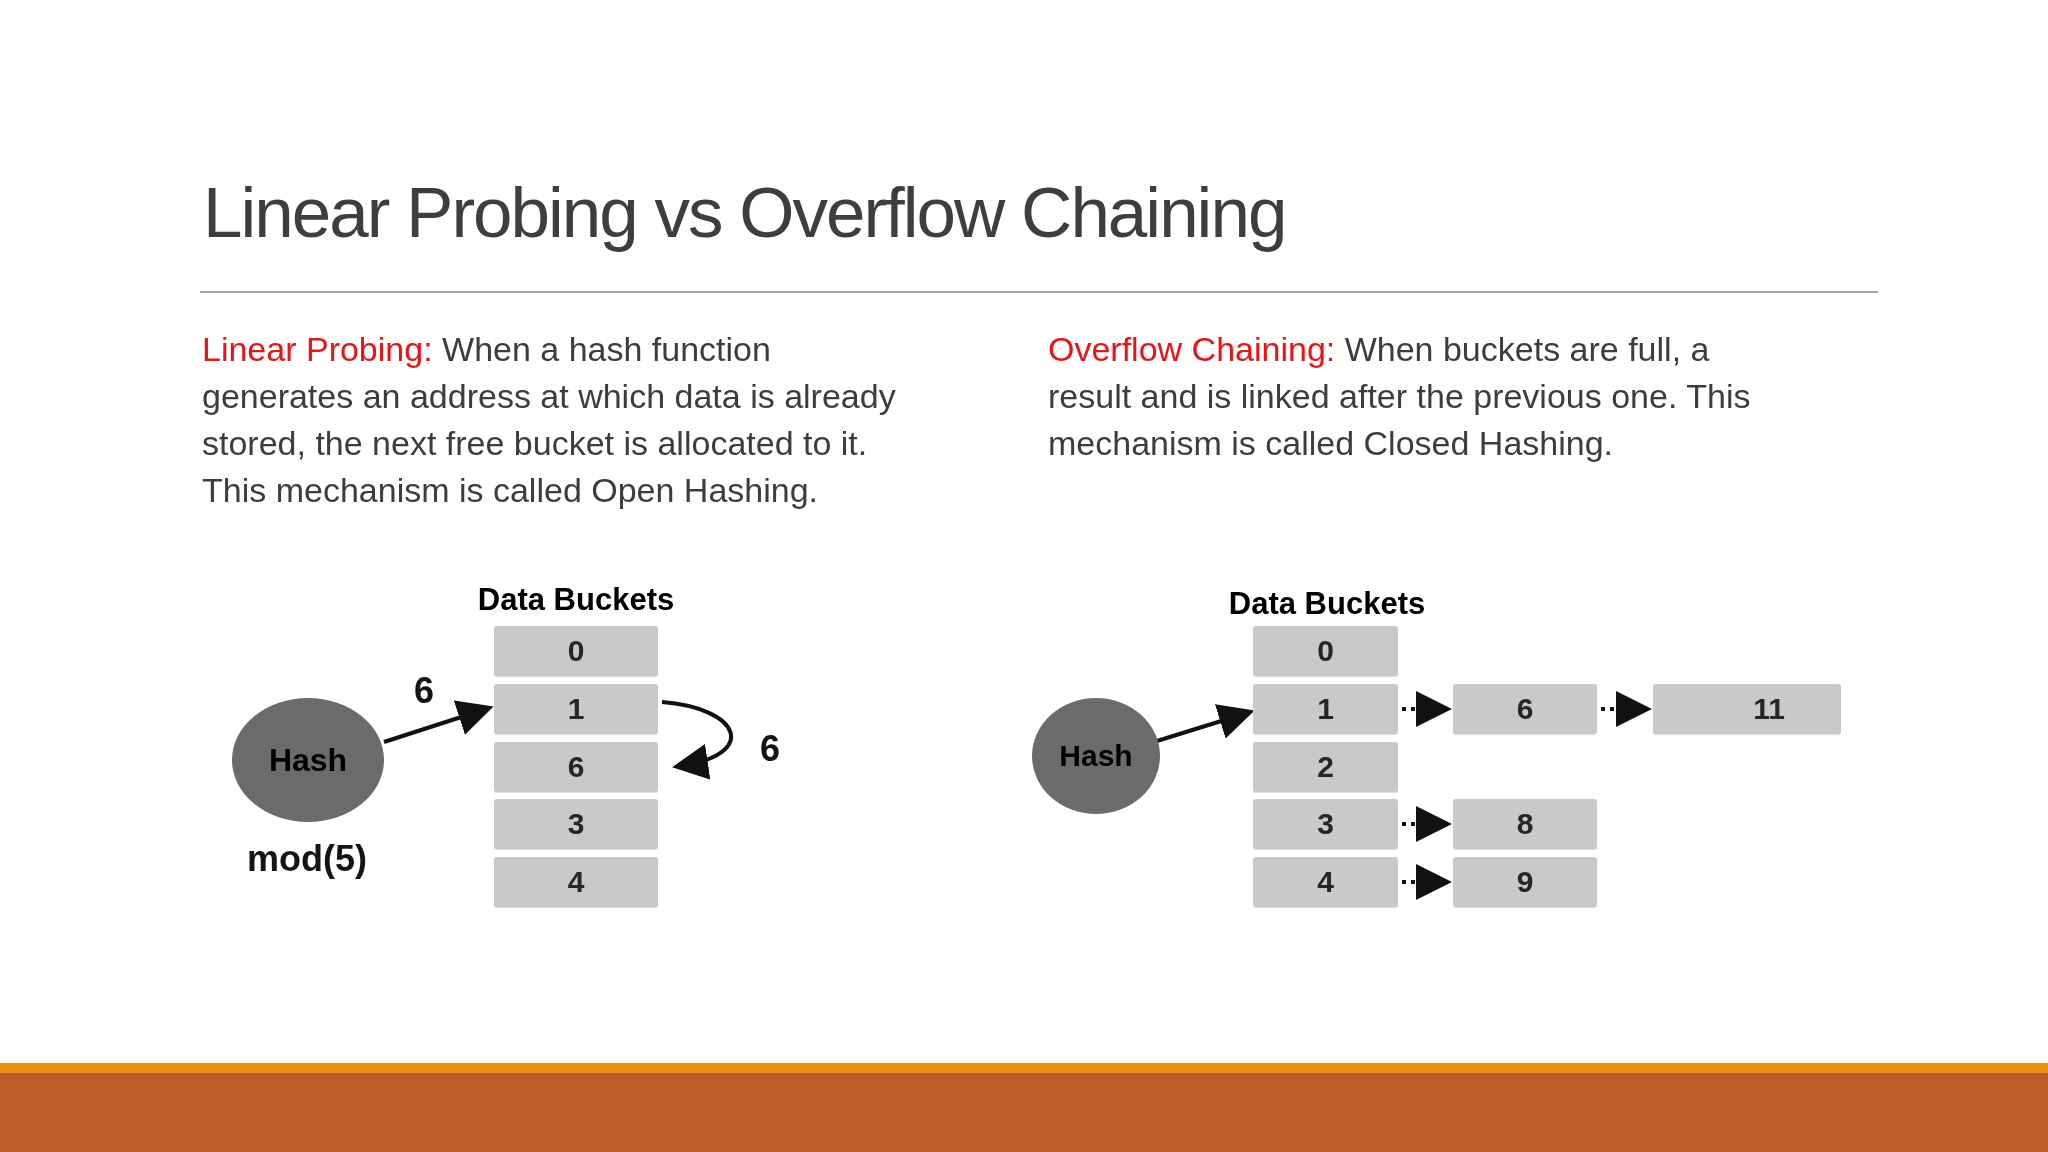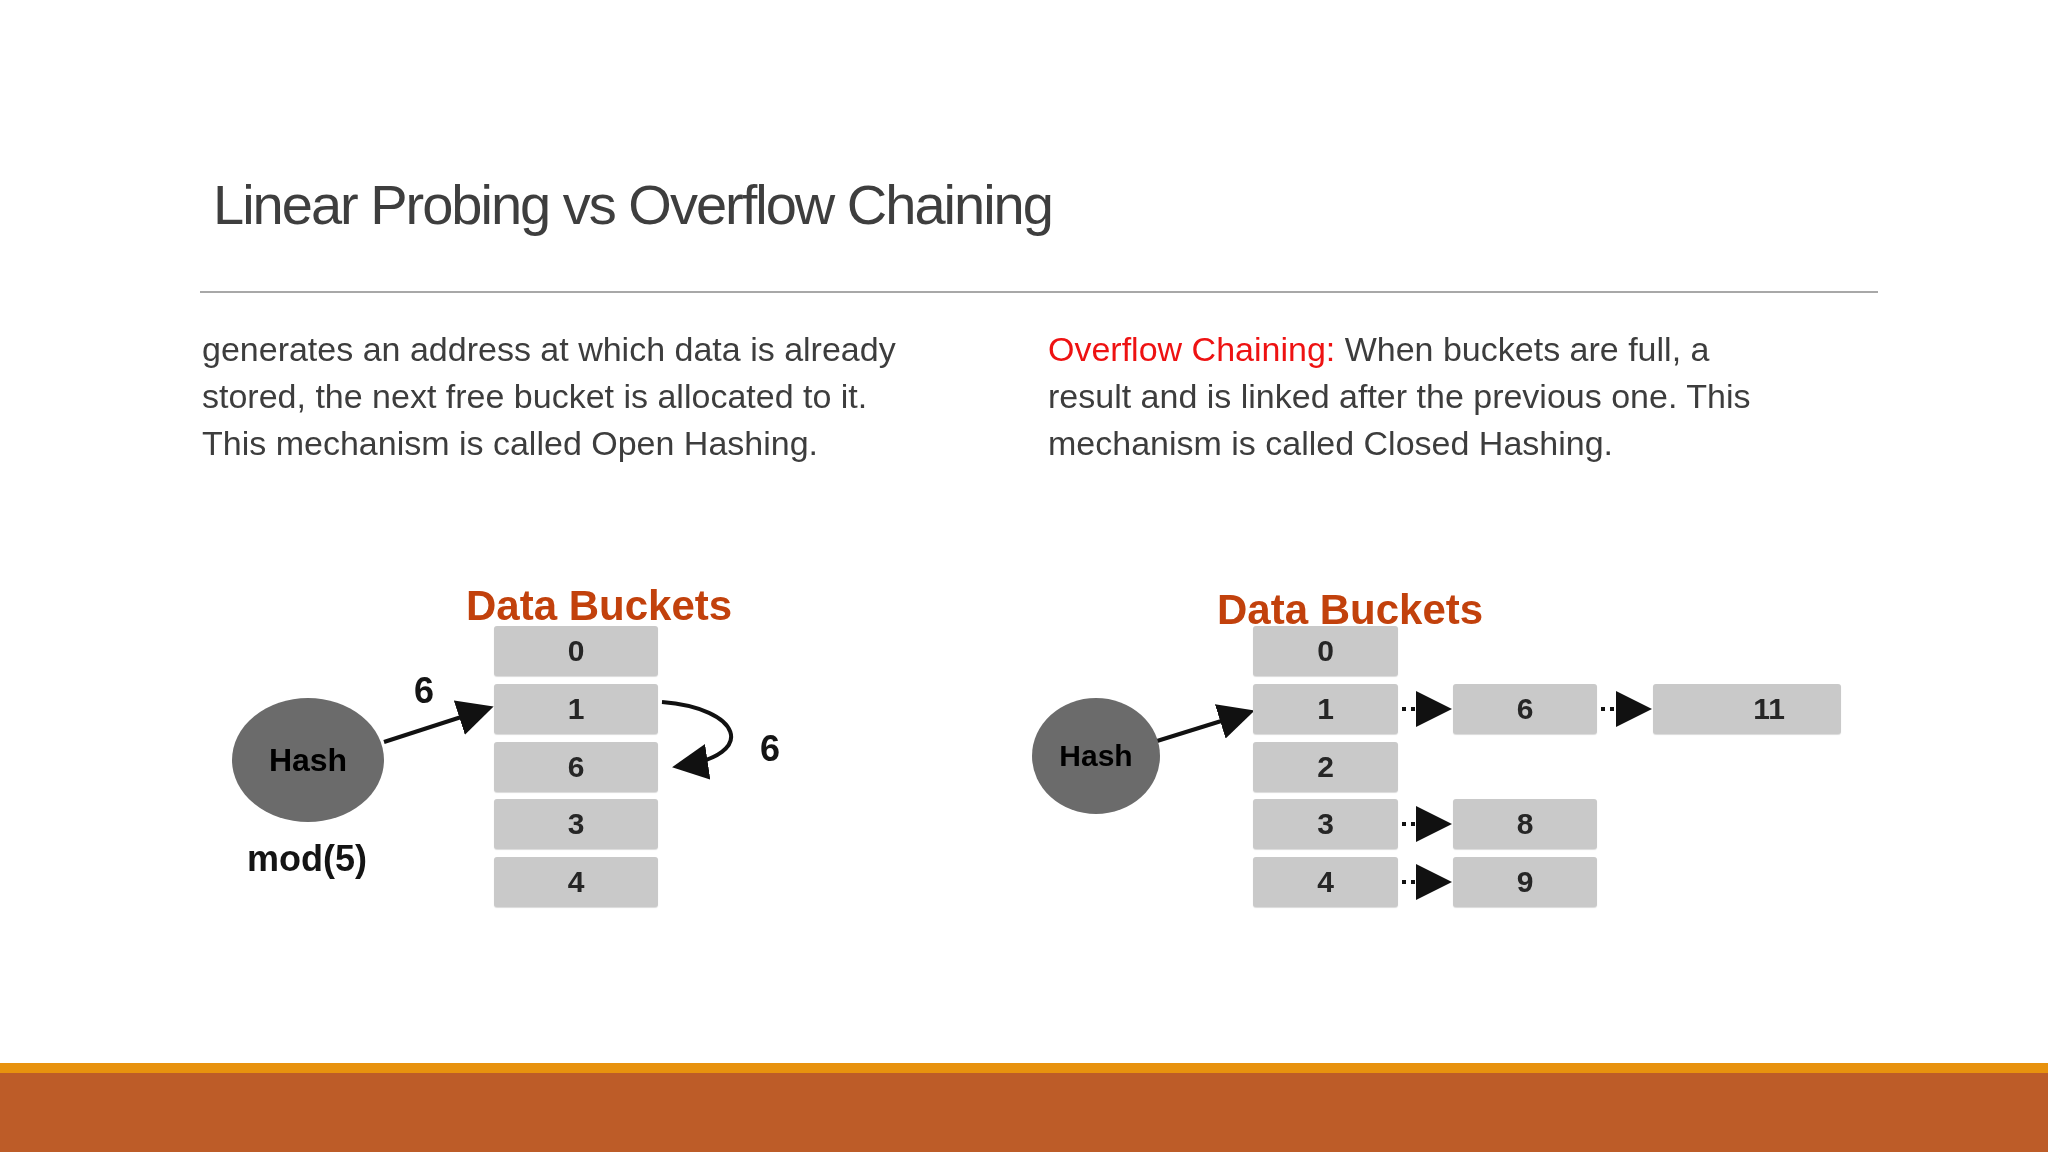--- a/index.html
+++ b/index.html
@@ -2,36 +2,36 @@
 <html><head>
 <meta charset="utf-8">
 <style>
   html,body{margin:0;padding:0;background:#ffffff;}
   #stage{
     position:relative;width:2048px;height:1152px;overflow:hidden;background:#ffffff;
     font-family:"Liberation Sans","DejaVu Sans",sans-serif;color:#3d3d3d;
   }
   
   .title{
-    position:absolute;left:213px;top:172px;width:1760px;
-    font-size:56px;font-weight:400;letter-spacing:-2px;color:#3e3e3e;white-space:nowrap;
+    position:absolute;left:203px;top:172px;width:1760px;
+    font-size:71px;font-weight:400;letter-spacing:-2px;color:#3e3e3e;white-space:nowrap;
   }
   .divider{position:absolute;left:200px;top:291px;width:1678px;height:2px;background:#a8a8a8;}
   
   .col{position:absolute;top:326px;font-size:34px;line-height:47px;color:#3d3d3d;}
   .col-left{left:202px;width:830px;}
   .col-right{left:1048px;width:860px;}
   .col .line{white-space:nowrap;}
   .lead{color:#ee1212;}
   
   .diagram{position:absolute;top:570px;height:420px;}
   #diagram-left{left:180px;width:830px;}
   #diagram-right{left:990px;width:900px;}
   .diagram svg{position:absolute;left:0;top:0;pointer-events:none;}
-  .db-label{position:absolute;font-size:42px;font-weight:700;color:#c2410c;text-align:center;white-space:nowrap;}
+  .db-label{position:absolute;font-size:31px;font-weight:700;color:#000000;text-align:center;white-space:nowrap;}
   .bucket{
     position:absolute;width:164px;height:50px;background:#c9c9c9;border-radius:3px;
     display:flex;align-items:center;justify-content:center;
     font-size:30px;font-weight:600;color:#262626;
     box-shadow:0 1px 1px rgba(0,0,0,0.15);
   }
   .hash-circle{
     position:absolute;background:#6b6b6b;border-radius:50%;
     display:flex;align-items:center;justify-content:center;
     color:#000000;font-weight:600;
@@ -44,20 +44,21 @@
 </style>
 </head>
 <body>
 
 <div id="stage">
 
   <div class="title">Linear Probing vs Overflow Chaining</div>
   <div class="divider"></div>
 
   <div class="col col-left">
+    <div class="line"><span class="lead">Linear Probing:</span><span> When a hash function</span></div>
     <div class="line">generates an address at which data is already</div>
     <div class="line">stored, the next free bucket is allocated to it.</div>
     <div class="line">This mechanism is called Open Hashing.</div>
   </div>
 
   <div class="col col-right">
     <div class="line"><span class="lead">Overflow Chaining:</span><span> When buckets are full, a</span></div>
     <div class="line">result and is linked after the previous one. This</div>
     <div class="line">mechanism is called Closed Hashing.</div>
   </div>

